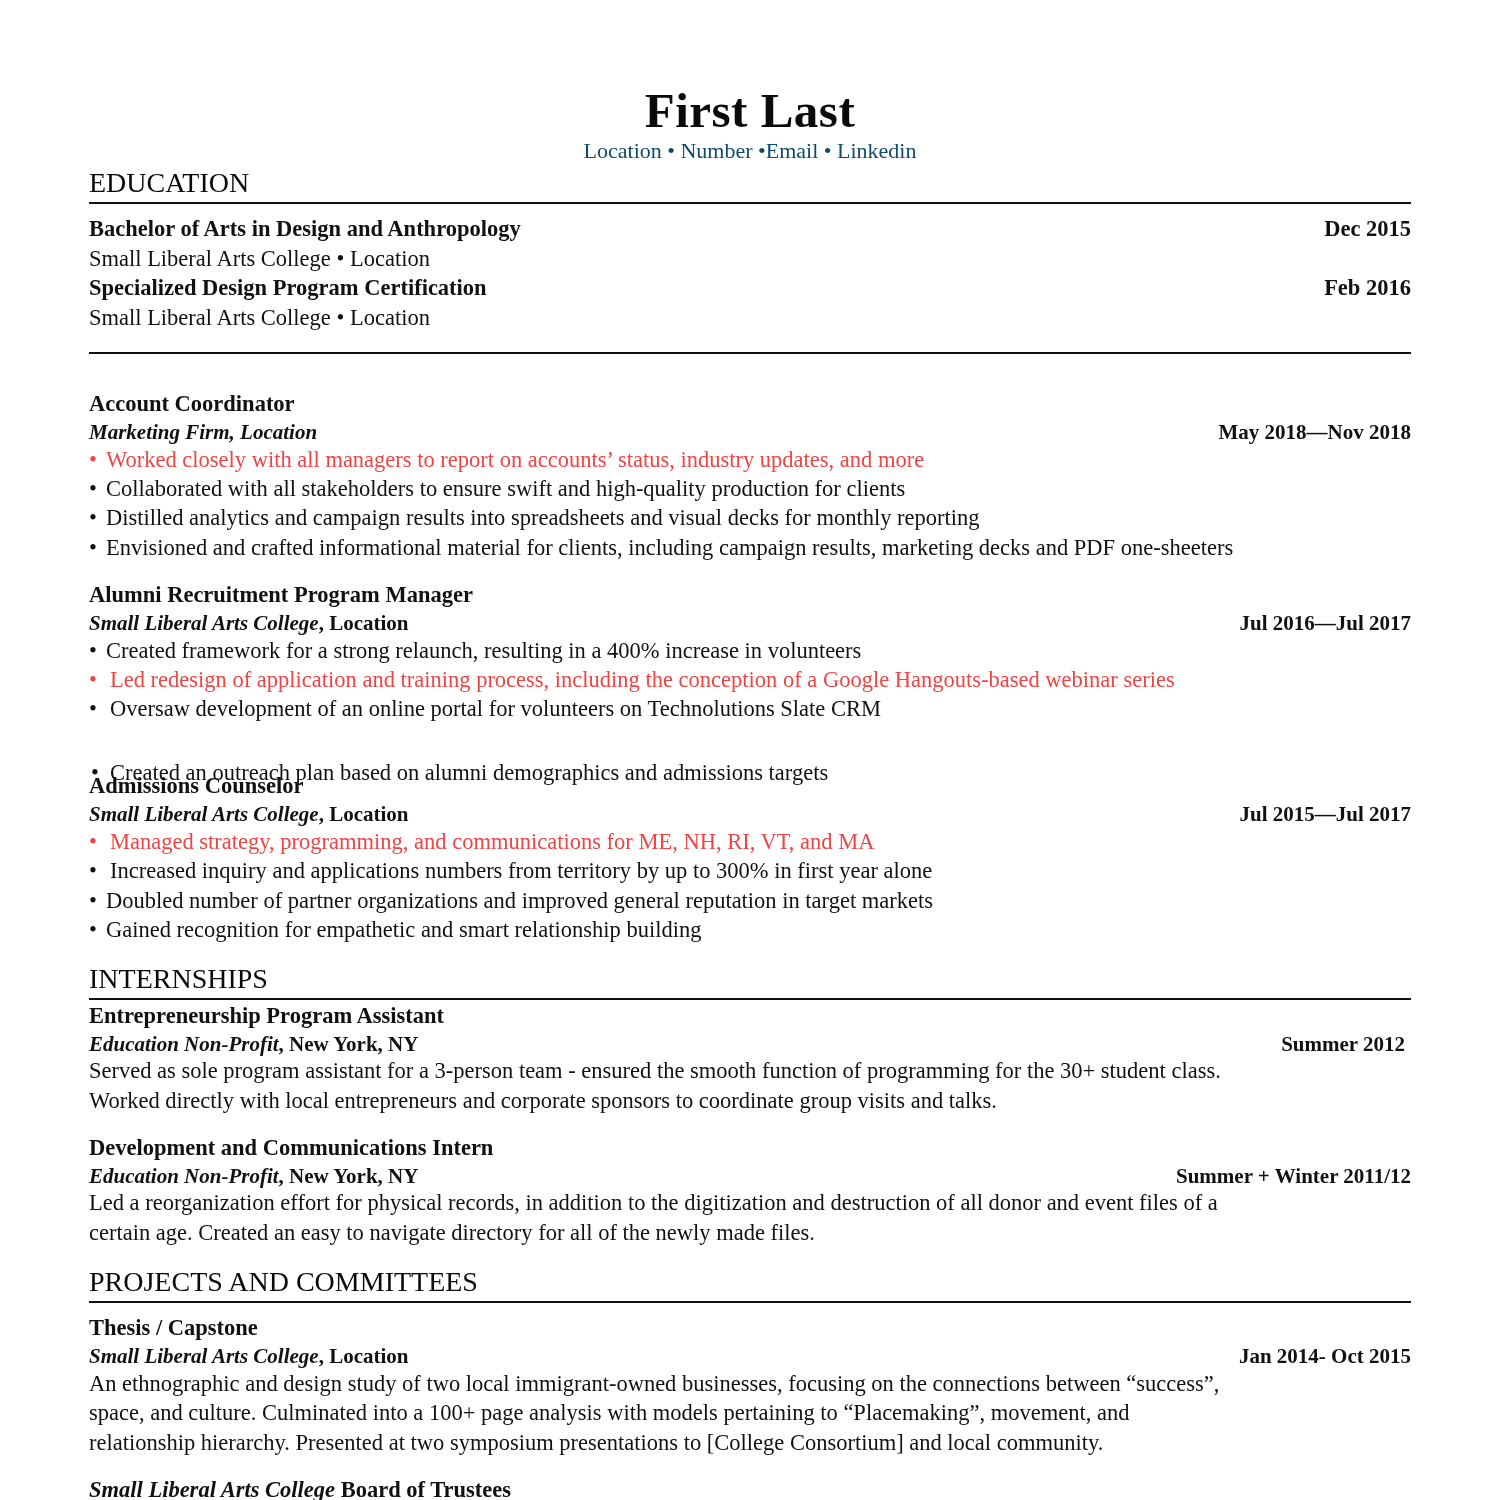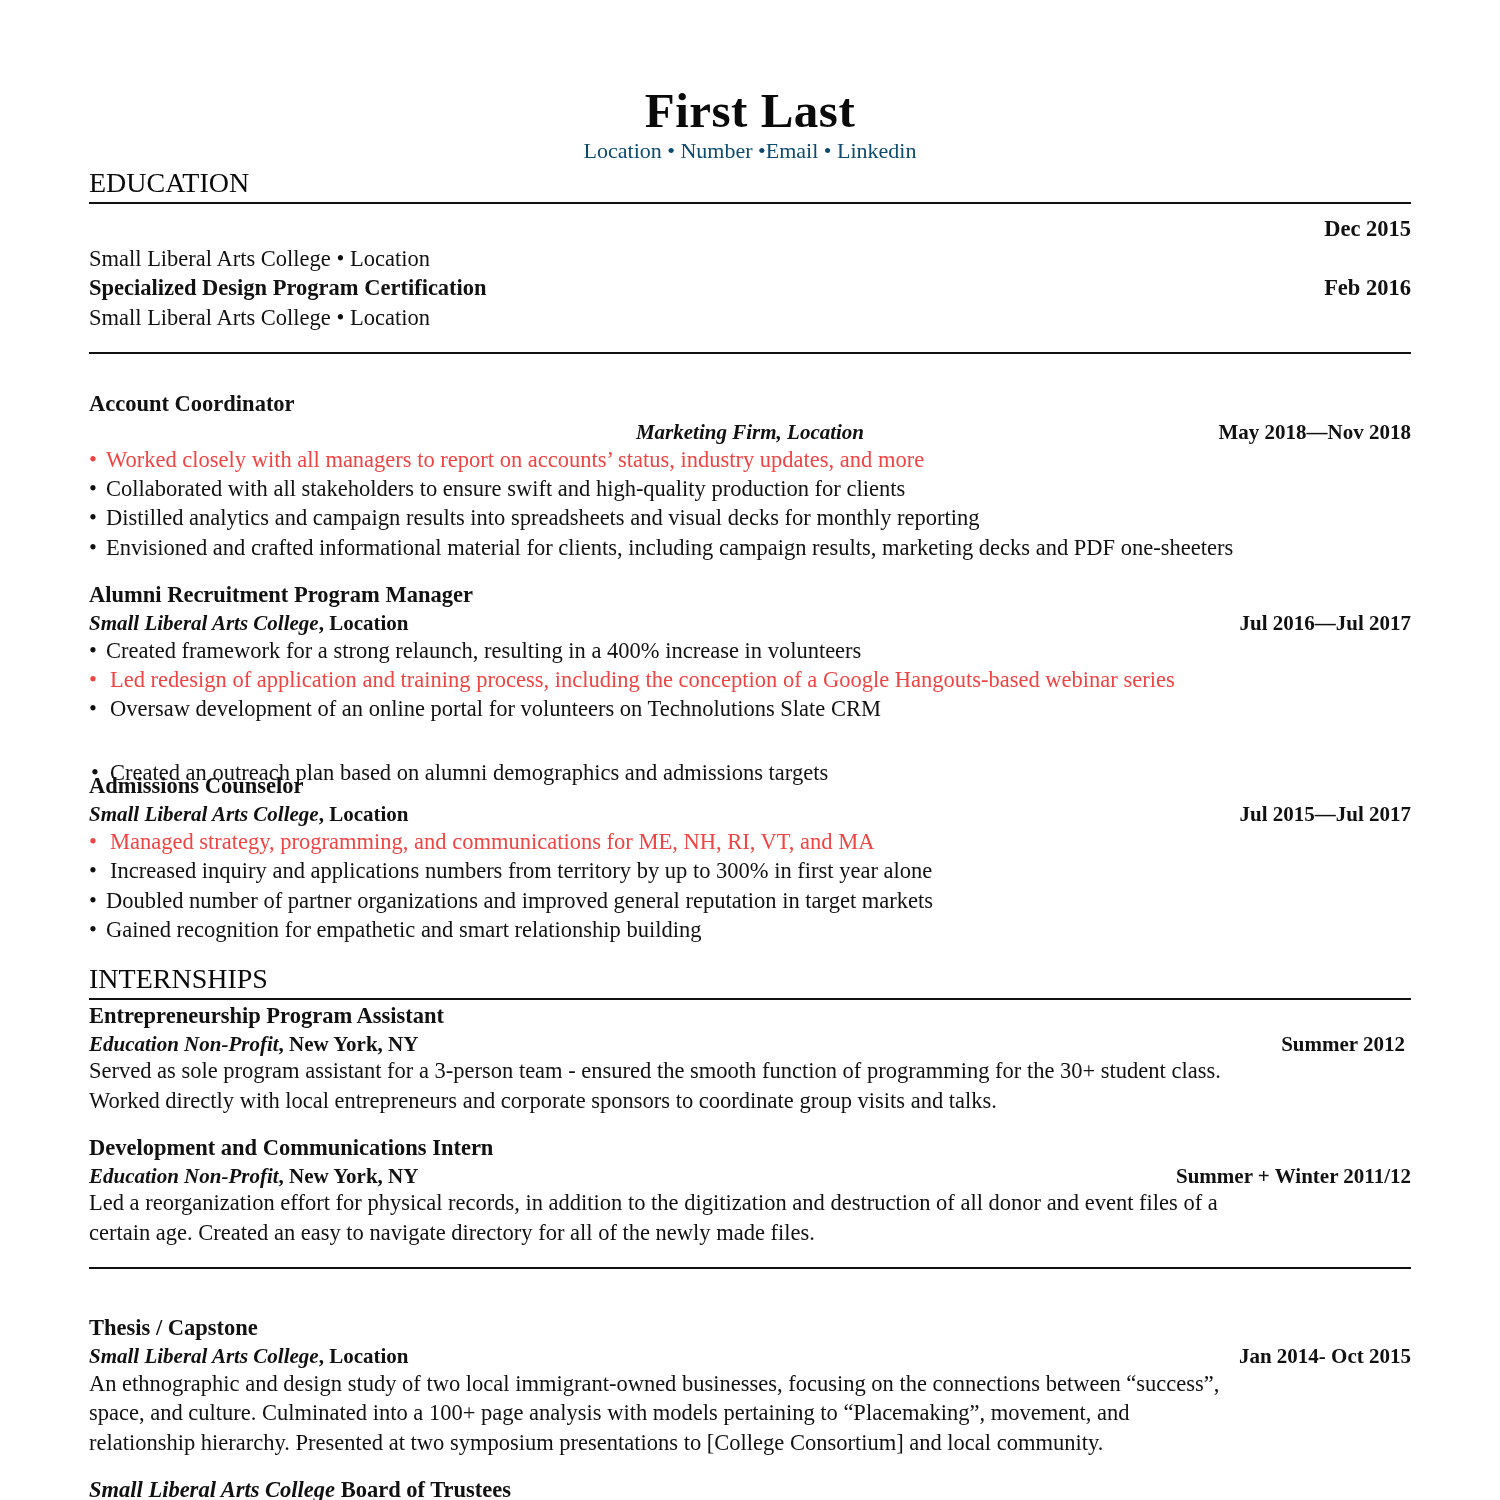--- a/index.html
+++ b/index.html
@@ -29,35 +29,36 @@
 <div class="page">
 
   <div class="name">First Last</div>
   <div class="contact">Location • Number •Email • Linkedin</div>
 
   <div class="sec" style="top:166px;">
     <div class="sec-title">EDUCATION</div>
     <div class="sec-rule"></div>
   </div>
   <div class="row bold" style="top:214px;">
+    <span>Bachelor of Arts in Design and Anthropology</span>
     <span class="right">Dec 2015</span>
   </div>
   <div class="row" style="top:244px;">Small Liberal Arts College • Location</div>
   <div class="row bold" style="top:273px;">
     <span>Specialized Design Program Certification</span>
     <span class="right">Feb 2016</span>
   </div>
   <div class="row" style="top:303px;">Small Liberal Arts College • Location</div>
 
   <div class="sec" style="top:350px;">
     <div class="sec-rule"></div>
   </div>
 
   <div class="row bold" style="top:389px;">Account Coordinator</div>
-  <div class="row org" style="top:417px;text-align:center;">
+  <div class="row org" style="top:417px;">
     <i>Marketing Firm, Location</i><span></span>
     <span class="right">May 2018—Nov 2018</span>
   </div>
   <div class="bul grey" style="top:445px;left:0;"><span class="dot">•</span><span>Worked closely with all managers to report on accounts’ status, industry updates, and more</span></div>
   <div class="bul" style="top:474px;left:0;"><span class="dot">•</span><span>Collaborated with all stakeholders to ensure swift and high-quality production for clients</span></div>
   <div class="bul" style="top:503px;left:0;"><span class="dot">•</span><span>Distilled analytics and campaign results into spreadsheets and visual decks for monthly reporting</span></div>
   <div class="bul" style="top:533px;left:0;"><span class="dot">•</span><span>Envisioned and crafted informational material for clients, including campaign results, marketing decks and PDF one-sheeters</span></div>
 
   <div class="row bold" style="top:580px;">Alumni Recruitment Program Manager</div>
   <div class="row org" style="top:608px;">
@@ -94,20 +95,21 @@
 
   <div class="row bold" style="top:1133px;">Development and Communications Intern</div>
   <div class="row org" style="top:1161px;">
     <i>Education Non-Profit</i><span>, New York, NY</span>
     <span class="right">Summer + Winter 2011/12</span>
   </div>
   <div class="row" style="top:1188px;">Led a reorganization effort for physical records, in addition to the digitization and destruction of all donor and event files of a</div>
   <div class="row" style="top:1218px;">certain age. Created an easy to navigate directory for all of the newly made files.</div>
 
   <div class="sec" style="top:1265px;">
+    <div class="sec-title">PROJECTS AND COMMITTEES</div>
     <div class="sec-rule"></div>
   </div>
 
   <div class="row italic-title" style="top:1313px;">Thesis / Capstone</div>
   <div class="row org" style="top:1341px;">
     <i>Small Liberal Arts College</i><span>, Location</span>
     <span class="right">Jan 2014- Oct 2015</span>
   </div>
   <div class="row" style="top:1369px;">An ethnographic and design study of two local immigrant-owned businesses, focusing on the connections between “success”,</div>
   <div class="row" style="top:1398px;">space, and culture. Culminated into a 100+ page analysis with models pertaining to “Placemaking”, movement, and</div>

